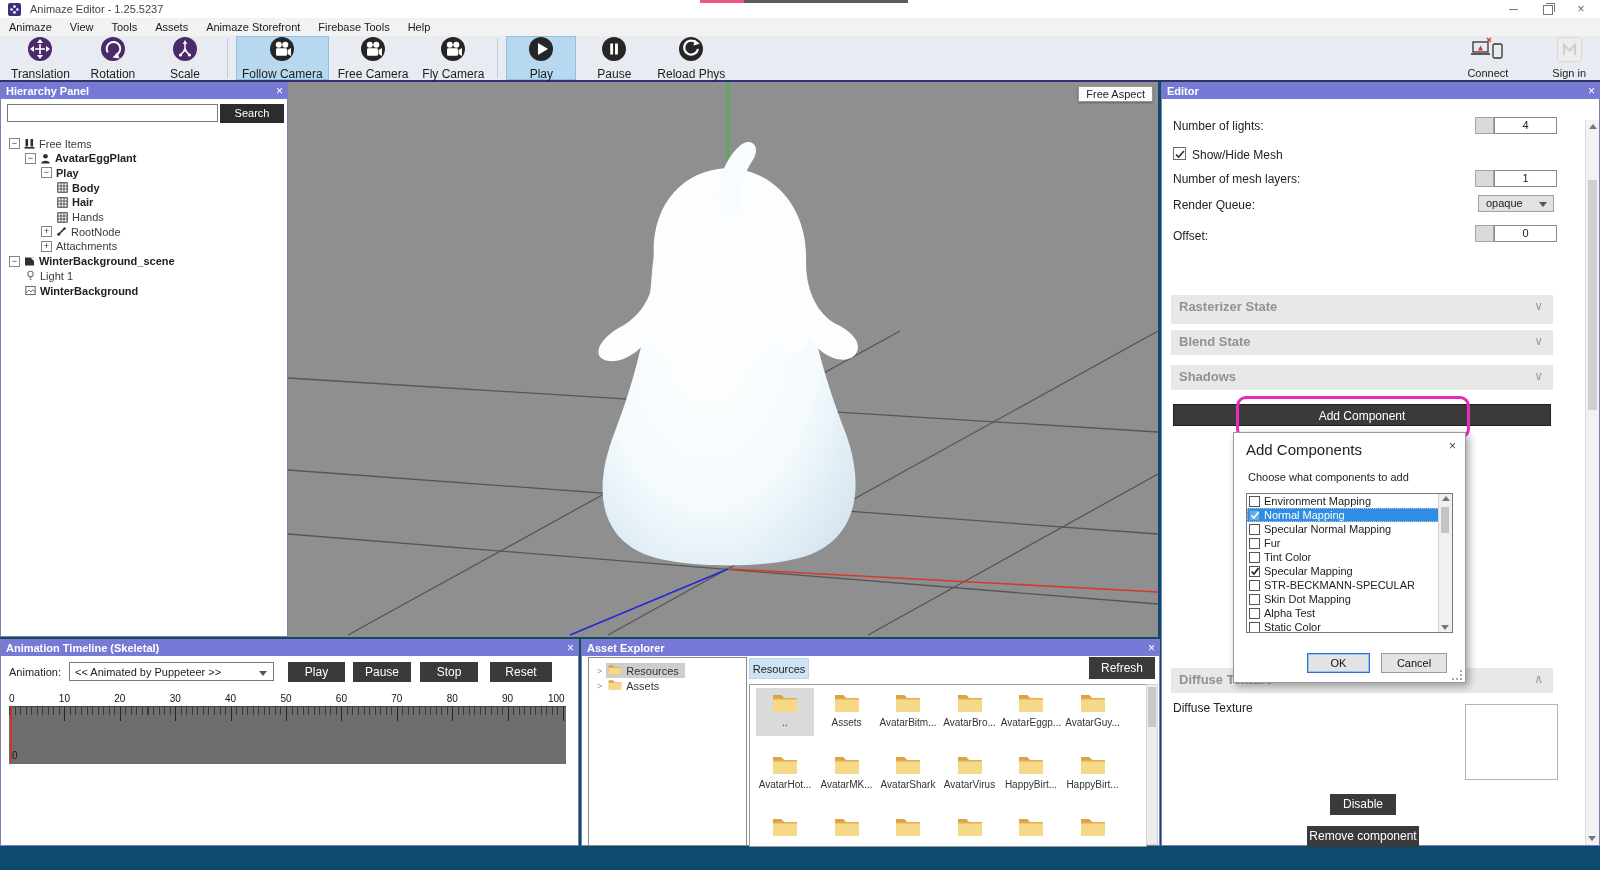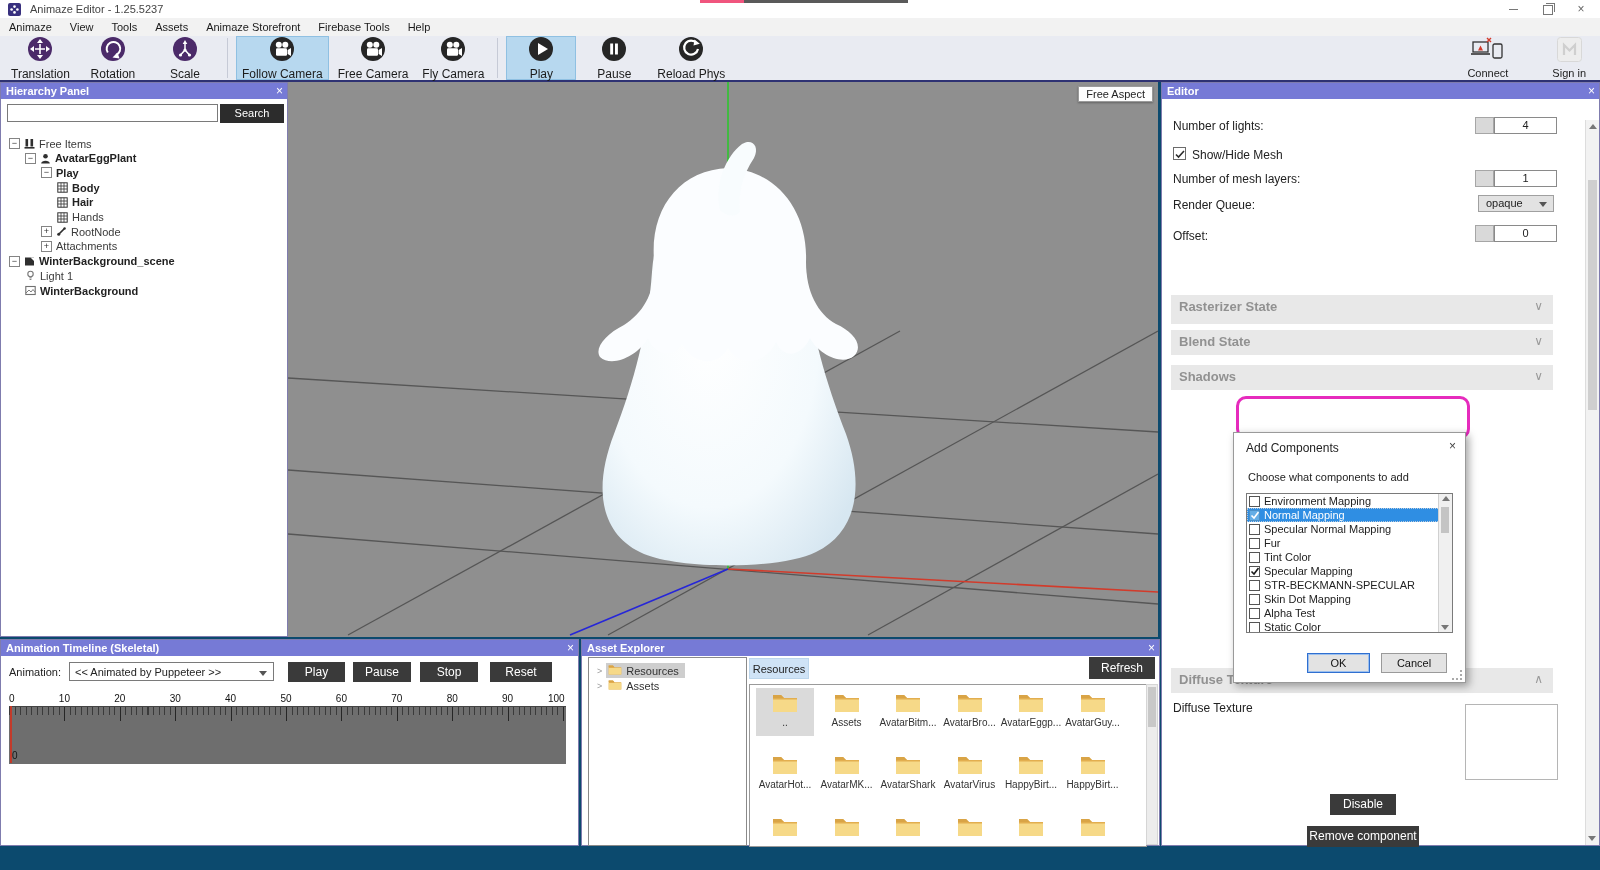--- a/index.html
+++ b/index.html
@@ -93,21 +93,21 @@
   .sec-bar .schev{position:absolute;right:10px;top:4px;font-size:12px;color:#999;}
   .addc-btn{position:absolute;left:11px;top:321px;width:378px;height:22px;line-height:22px;border:1px solid #1f1f1f;box-sizing:border-box;}
   .magenta{position:absolute;left:74px;top:313px;width:228px;height:37px;border:3px solid #e62bbd;border-radius:10px;z-index:5;}
   .ed-scroll{position:absolute;right:0;top:37px;width:13px;bottom:0;background:#f2f2f2;border-left:1px solid #ddd;}
   .arrow-up{width:0;height:0;border-left:4px solid transparent;border-right:4px solid transparent;border-bottom:5px solid #777;margin:4px auto 0;}
   .arrow-dn{width:0;height:0;border-left:4px solid transparent;border-right:4px solid transparent;border-top:5px solid #777;margin:4px auto 0;}
   .ed-thumb{position:absolute;left:2px;top:60px;width:9px;height:230px;background:#cfcfcf;}
   
   .dialog{position:absolute;left:71px;top:349px;width:231px;height:249px;background:#fff;border:1px solid #9a9a9a;
           box-shadow:3px 3px 8px rgba(0,0,0,.35);z-index:10;}
-  .dlg-title{position:absolute;left:12px;top:8px;font-size:12px;color:#222;}
+  .dlg-title{position:absolute;left:12px;top:8px;font-size:15px;color:#222;}
   .dlg-close{position:absolute;right:9px;top:6px;font-size:12px;color:#444;}
   .dlg-prompt{position:absolute;left:14px;top:38px;font-size:11px;color:#222;}
   .dlg-list{position:absolute;left:12px;top:60px;width:207px;height:140px;border:1px solid #7a7a7a;background:#fff;box-sizing:border-box;overflow:hidden;}
   .dlg-row{position:relative;height:14px;display:flex;align-items:center;font-size:11px;color:#222;padding-left:2px;}
   .dlg-row.sel{background:#2f8ee3;color:#fff;outline:1px dotted #bcd;outline-offset:-1px;}
   .dlg-cb{width:11px;height:11px;border:1px solid #555;background:#fff;box-sizing:border-box;margin-right:4px;flex:none;display:flex;align-items:center;justify-content:center;}
   .dlg-cb.blue{background:#64aee6;border-color:#4a90c8;}
   .dlg-scroll{position:absolute;right:0;top:0;width:13px;height:138px;background:#f0f0f0;border-left:1px solid #d0d0d0;}
   .dlg-thumb{position:absolute;left:2px;top:13px;width:8px;height:26px;background:#c4c4c4;}
   .dlg-btn{position:absolute;top:220px;height:20px;background:#e3e3e3;font-size:11px;color:#111;text-align:center;line-height:18px;box-sizing:border-box;}
@@ -635,20 +635,21 @@
         <div class="sec-bar" style="top: 247px;">
           <span class="stitle">Blend State</span>
           <span class="schev">∨</span>
         </div>
         <div class="sec-bar" style="top: 282px;">
           <span class="stitle">Shadows</span>
           <span class="schev">∨</span>
         </div>
       </div>
 
+    <div class="dark-btn addc-btn">Add Component</div>
     <div class="magenta"></div>
 
     <div class="sec-bar" style="top:585px;">
       <span class="stitle">Diffuse Texture</span>
       <span class="schev">∧</span>
     </div>
     <div class="ed-label" style="top:618px;">Diffuse Texture</div>
     <div class="swatch"></div>
     <div class="dark-btn" style="position:absolute;left:168px;top:711px;width:66px;height:21px;line-height:21px;">Disable</div>
     <div class="dark-btn" style="position:absolute;left:145px;top:743px;width:112px;height:21px;line-height:21px;">Remove component</div>

